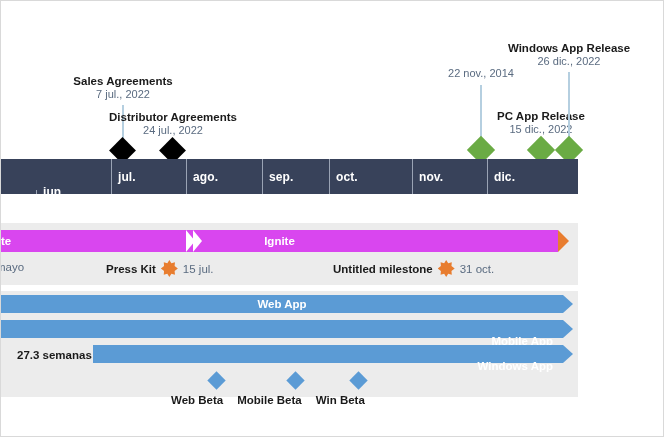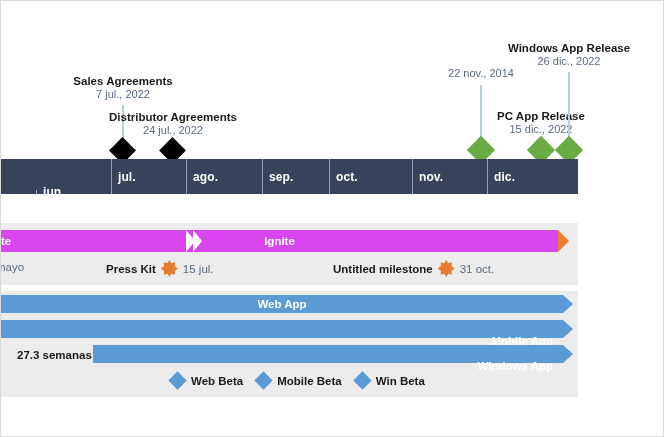--- a/index.html
+++ b/index.html
@@ -141,21 +141,21 @@
     white-space:nowrap;
   }
 
   
   .legend{
     position:absolute;
     display:flex;
     align-items:center;
     gap:14px;
   }
-  .legend .item{display:flex;align-items:flex-end;gap:7px;}
+  .legend .item{display:flex;align-items:flex-end;gap:7px;flex-direction:column;}
   .legend .dia{
     width:13px;height:13px;
     background:#5b9bd5;
     transform:rotate(45deg);
   }
   .legend .txt{font-size:11.5px;font-weight:bold;color:#1a1a1a;}
 
   
   .clip-lbl{
     position:absolute;

